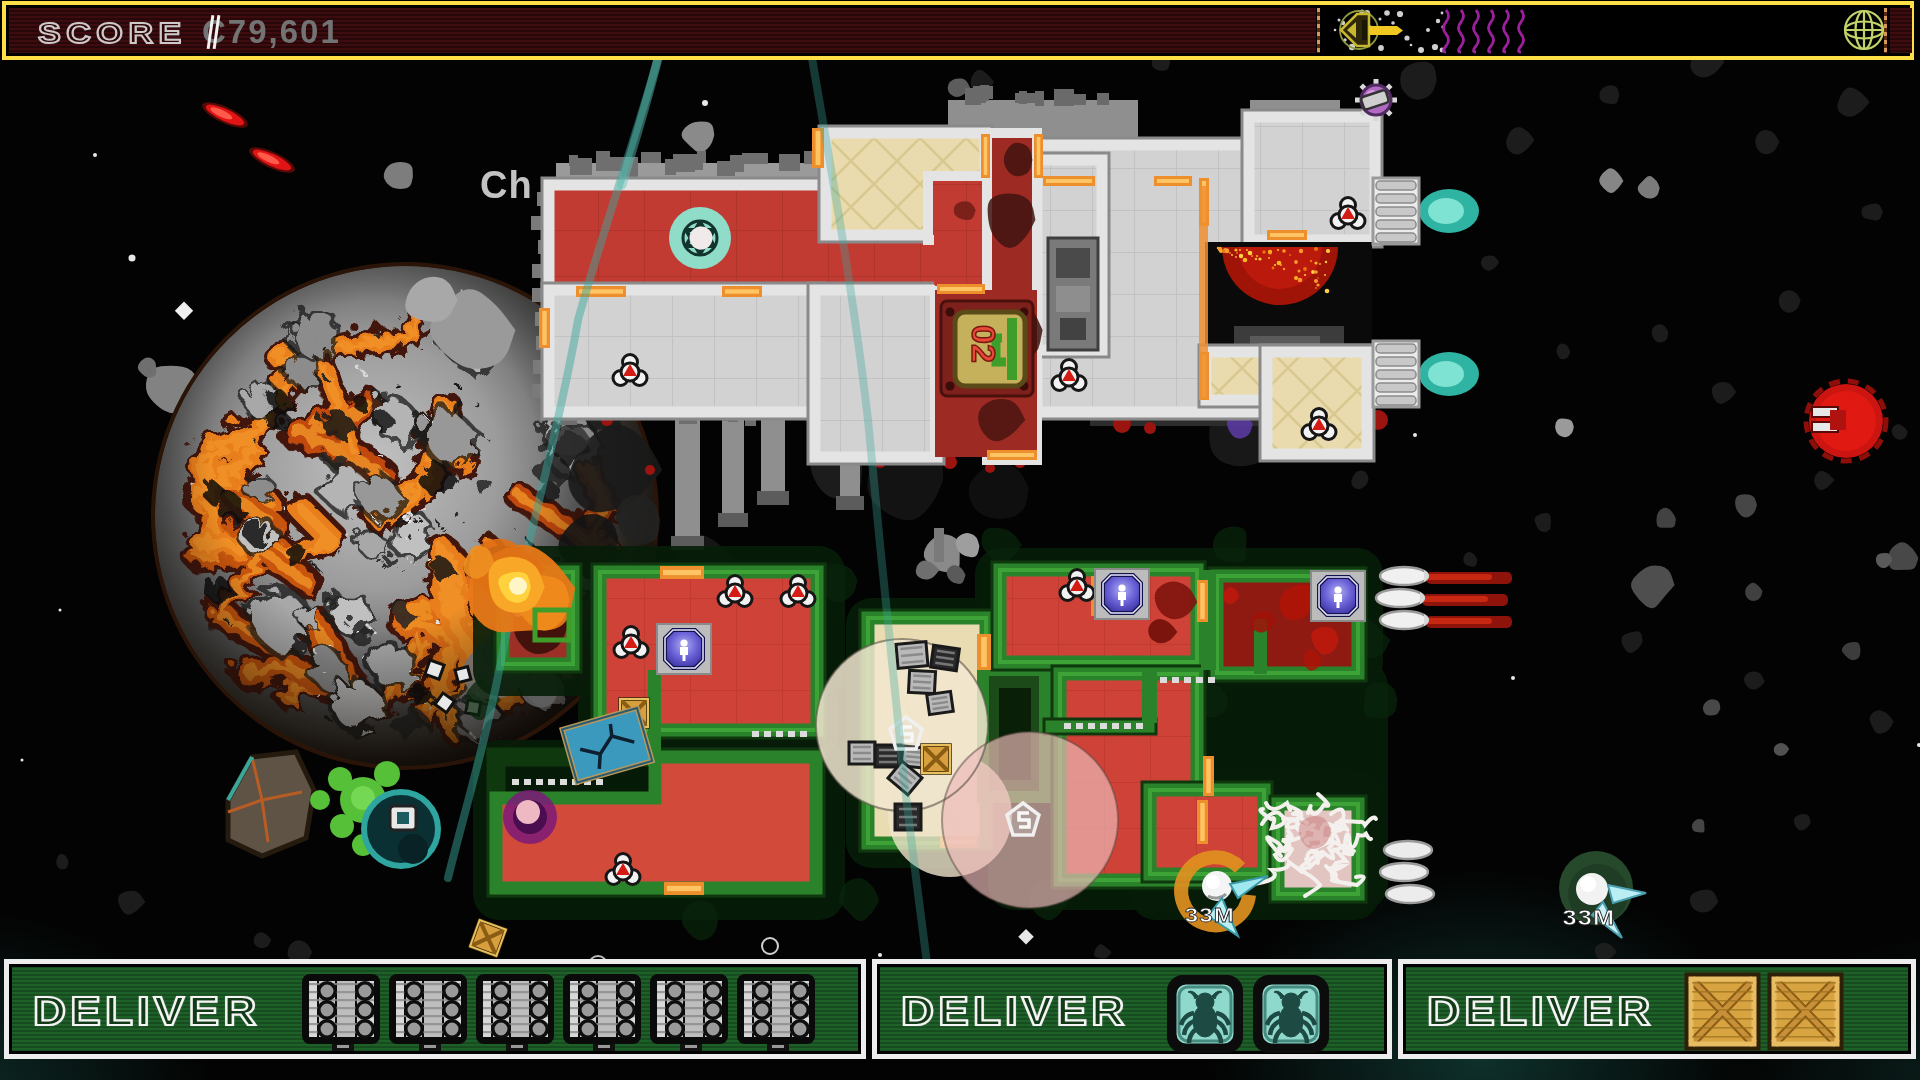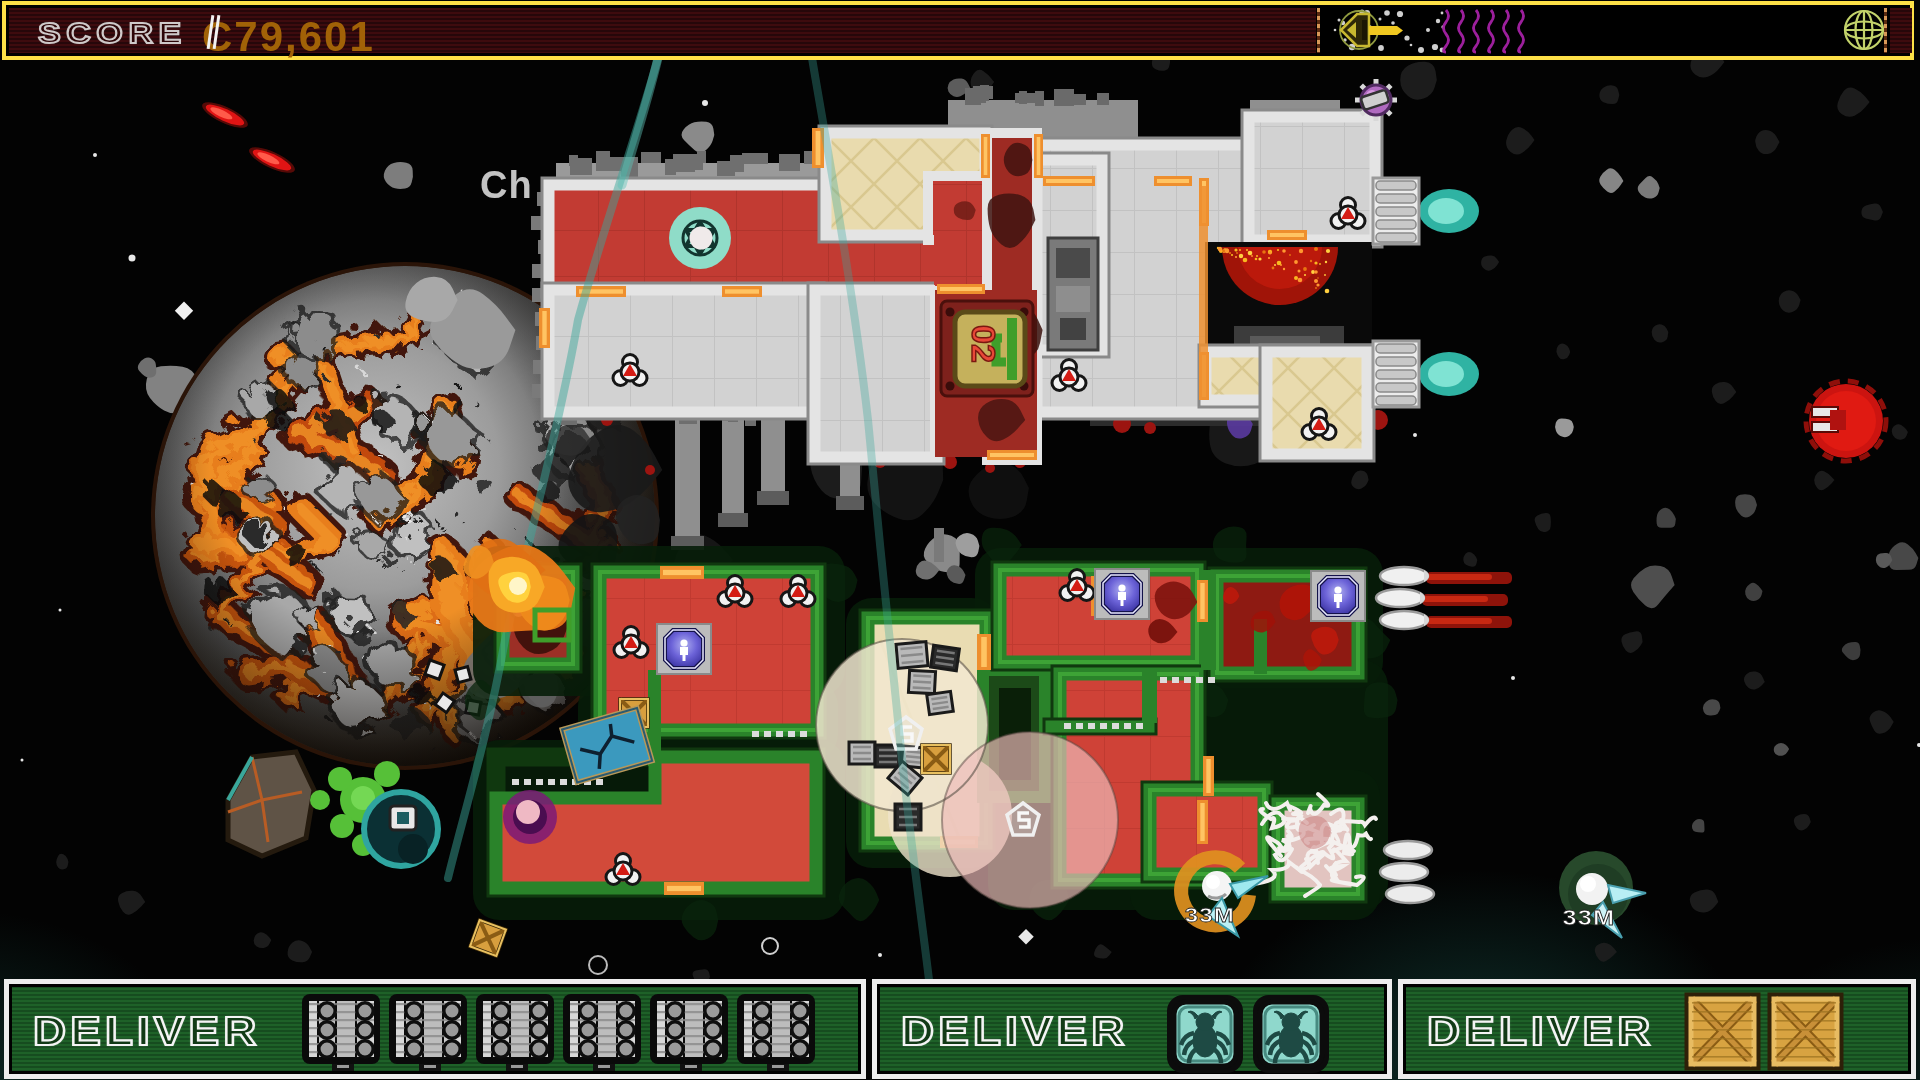--- a/index.html
+++ b/index.html
@@ -1,23 +1,23 @@
 <!DOCTYPE html>
 <html><head><meta charset="utf-8"><style>
 html,body{margin:0;padding:0;background:#000;width:1920px;height:1080px;overflow:hidden}
 #stage{position:absolute;top:0;left:0;width:1920px;height:1080px;background:#000;font-family:"Liberation Sans",sans-serif}
 .outl{color:#123a16;-webkit-text-stroke:2.4px #f4f4f4;font-weight:bold;letter-spacing:4px;transform:scale(1.04,.92);transform-origin:left center;text-shadow:0 0 3px rgba(255,255,255,.5)}
 #topbar{position:absolute;left:2px;top:1px;width:1912px;height:59px;background:#000;border:4px solid #fde047;box-sizing:border-box}
 #maroon{position:absolute;left:3px;top:3px;width:1307px;height:45px;background:repeating-linear-gradient(180deg,#3e0b0e 0 2px,#26070a 2px 4px)}
 #maroon2{position:absolute;left:1884px;top:3px;width:22px;height:45px;background:repeating-linear-gradient(180deg,#3e0b0e 0 2px,#26070a 2px 4px)}
 .dashv{position:absolute;top:3px;width:3px;height:45px;background:repeating-linear-gradient(180deg,#d89858 0 4px,#5a2a10 4px 8px)}
 #score{position:absolute;left:32px;top:10px;font-size:31px;font-weight:bold;letter-spacing:5px;color:#2d0608;-webkit-text-stroke:2px #cfcaca;transform:scale(1.1,.95);transform-origin:left center;text-shadow:0 0 2px #888}
-#cash{position:absolute;left:196px;top:8px;font-size:42px;font-weight:bold;color:#a16207;letter-spacing:2px}
+#cash{position:absolute;left:196px;top:8px;font-size:33px;font-weight:bold;color:#737373;letter-spacing:2px}
 .cbar{position:absolute;width:2.5px;height:34px;background:#f2f2f2;top:2px}
-.panel{position:absolute;top:979px;height:100px;background:repeating-linear-gradient(180deg,#1e6128 0 2px,#164c1f 2px 4px);border:5px solid #ededed;box-sizing:border-box;box-shadow:inset 0 0 0 3px #000}
+.panel{position:absolute;top:959px;height:100px;background:repeating-linear-gradient(180deg,#1e6128 0 2px,#164c1f 2px 4px);border:5px solid #ededed;box-sizing:border-box;box-shadow:inset 0 0 0 3px #000}
 .panel .lbl{position:absolute;left:24px;top:22px;font-size:44px}
 </style></head><body>
 <div id="stage">
 <svg width="1920" height="1080" viewBox="0 0 1920 1080" style="position:absolute;left:0;top:0">
 <rect width="1920" height="1080" fill="#030303"></rect>
 <radialGradient id="teal1" cx="50%" cy="50%" r="50%">
         <stop offset="0%" stop-color="#1d6a5e" stop-opacity=".55"></stop>
         <stop offset="100%" stop-color="#1d6a5e" stop-opacity="0"></stop>
       </radialGradient>
 <ellipse cx="1480" cy="1060" rx="270" ry="190" fill="url(#teal1)" opacity=".8"></ellipse>

